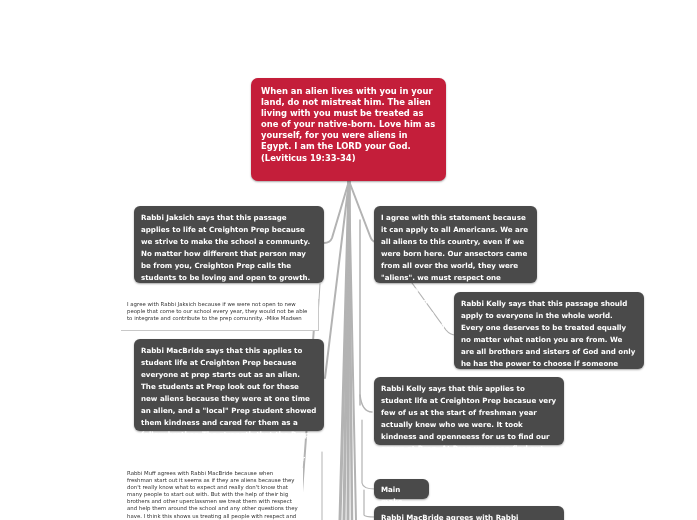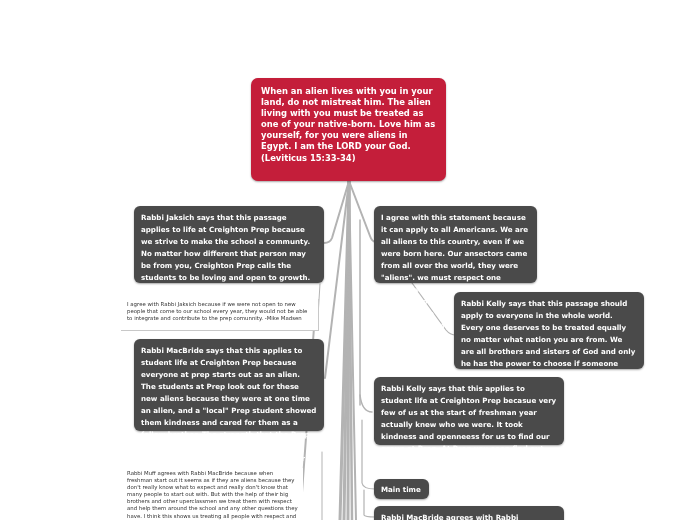--- a/index.html
+++ b/index.html
@@ -88,21 +88,21 @@
       <path d="M360 395 Q362 412 372 412" stroke-width="1.5"></path>
       <path d="M360 220 L360 405" stroke-width="1.5"></path>
 
       <path d="M362 420 L362 483 Q363 489 375 489" stroke-width="1.2"></path>
 
       <path d="M364 490 L364 515 Q365 517 375 517" stroke-width="1.2"></path>
     </g>
   </svg>
 
   <div class="node central" style="left:251px; top:78px; width:195px; height:103px;">
-    <span>When an alien lives with you in your land, do not mistreat him. The alien living with you must be treated as one of your native-born. Love him as yourself, for you were aliens in Egypt. I am the LORD your God. (Leviticus 15:33-34)</span>
+    <span>When an alien lives with you in your land, do not mistreat him. The alien living with you must be treated as one of your native-born. Love him as yourself, for you were aliens in Egypt. I am the LORD your God. (Leviticus 19:33-34)</span>
   </div>
 
   <div class="node topic" style="left:134px; top:206px; width:190px; height:77px;">
     <span>Rabbi Jaksich says that this passage applies to life at Creighton Prep because we strive to make the school a communty.  No matter how different that person may be from you, Creighton Prep calls the students to be loving and open to growth.  They should embrace the "alien" and accept them and their ideas.</span>
   </div>
 
   <div class="note" style="left:121px; top:299px; width:198px; height:32px;">
     <span>I agree with Rabbi Jaksich because if we were not open to new people that come to our school every year, they would not be able to integrate and contribute to the prep comunnity. -Mike Madsen</span>
   </div>
 
@@ -120,20 +120,20 @@
 
   <div class="node topic" style="left:454px; top:292px; width:190px; height:77px;">
     <span>Rabbi Kelly says that this passage should apply to everyone in the whole world. Every one deserves to be treated equally no matter what nation you are from. We are all brothers and sisters of God and only he has the power to choose if someone deserves to be punished. Thats why Rabbi Kelly agrees with Rabbi Madsen.</span>
   </div>
 
   <div class="node topic" style="left:374px; top:377px; width:190px; height:68px;">
     <span>Rabbi Kelly says that this applies to student life at Creighton Prep becasue very few of us at the start of freshman year actually knew who we were. It took kindness and openneess for us to find our group at Prep. At Prep you soon find out that it is different than most schools in that there is a certain brother hood. Students care for eachother and look out for eachother which is something special.</span>
   </div>
 
   <div class="node topic" style="left:374px; top:479px; width:55px; height:20px; padding:5px 7px;">
-    <span>Main time</span>
+    <span>Main make</span>
   </div>
 
   <div class="node topic" style="left:374px; top:506px; width:190px; height:30px; padding:6px 7px;">
     <span>Rabbi MacBride agrees with Rabbi Lehrman.</span>
   </div>
 
 </div>
 
 </body></html>

